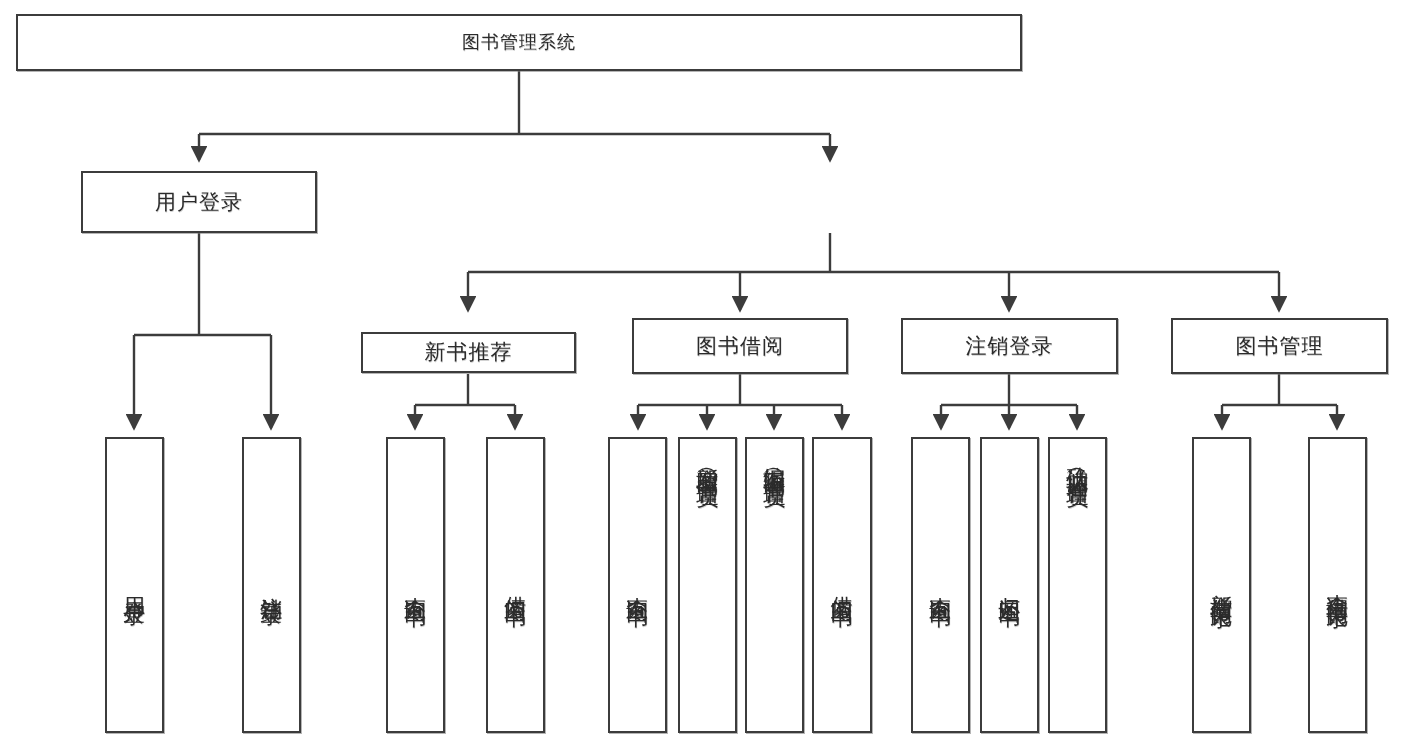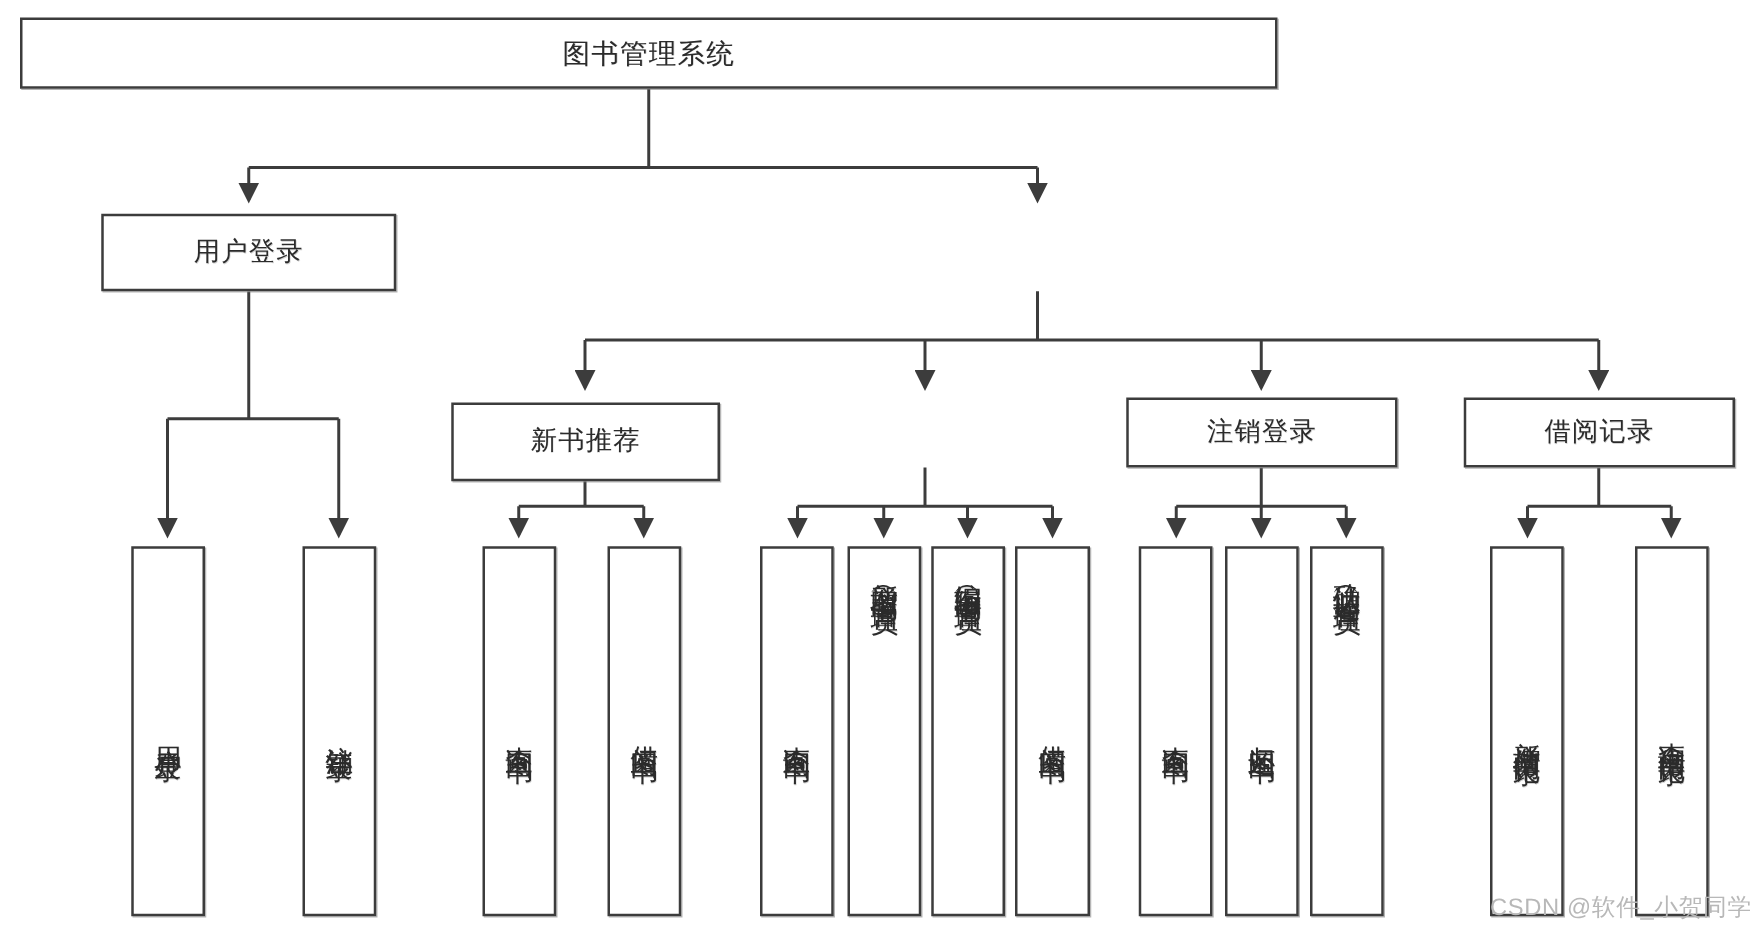--- a/index.html
+++ b/index.html
@@ -33,21 +33,21 @@
     box-shadow:1px 1px 0 rgba(120,120,120,0.55);
   }
   .node .lbl{
     font-size:21px;
     line-height:1.15;
     letter-spacing:1px;
     color:#2b2b2b;
     white-space:nowrap;
     text-shadow:0.5px 0.5px 0 rgba(180,180,180,0.6);
   }
-  .node.root .lbl{ font-size:22px; }
+  .node.root .lbl{ font-size:18px; }
   .node.leaf{
     align-items:flex-start;
     justify-content:center;
     padding-top:10px;
   }
   .node.leaf .lbl{
     writing-mode:vertical-rl;
     text-orientation:upright;
     font-size:22px;
     line-height:1.26;
@@ -124,28 +124,31 @@
   </svg>
 
   <div class="node root" style="left:16px; top:14px; width:1006px; height:57px;">
     <span class="lbl">图书管理系统</span>
   </div>
 
   <div class="node" style="left:81px; top:171px; width:236px; height:62px;">
     <span class="lbl">用户登录</span>
   </div>
 
-  <div class="node" style="left:361px; top:322px; width:215px; height:63px;text-align:center;">
+  <div class="node" style="left:361px; top:332px; width:215px; height:41px;text-align:center;">
     <span class="lbl">新书推荐</span>
+  </div>
+  <div class="node" style="left:632px; top:318px; width:216px; height:56px;">
+    <span class="lbl">图书借阅</span>
   </div>
   <div class="node" style="left:901px; top:318px; width:217px; height:56px;">
     <span class="lbl">注销登录</span>
   </div>
   <div class="node" style="left:1171px; top:318px; width:217px; height:56px;">
-    <span class="lbl">借阅记录</span>
+    <span class="lbl">图书管理</span>
   </div>
 
   <div class="node leaf centered" style="left:105px; top:437px; width:59px; height:296px;">
     <span class="lbl">用户登录</span>
   </div>
   <div class="node leaf centered" style="left:242px; top:437px; width:59px; height:296px;">
     <span class="lbl">注销登录</span>
   </div>
 
   <div class="node leaf centered" style="left:386px; top:437px; width:59px; height:296px;">
@@ -178,15 +181,14 @@
     <span class="lbl">确认归还（管理员）</span>
   </div>
 
   <div class="node leaf centered" style="left:1192px; top:437px; width:59px; height:296px;">
     <span class="lbl">新增借阅记录</span>
   </div>
   <div class="node leaf centered" style="left:1308px; top:437px; width:59px; height:296px;">
     <span class="lbl">查询借阅记录</span>
   </div>
 
-  <div class="watermark" style="left:1192px; top:713px;">CSDN @软件_小贺同学</div>
 
 </div>
 
 </body></html>

